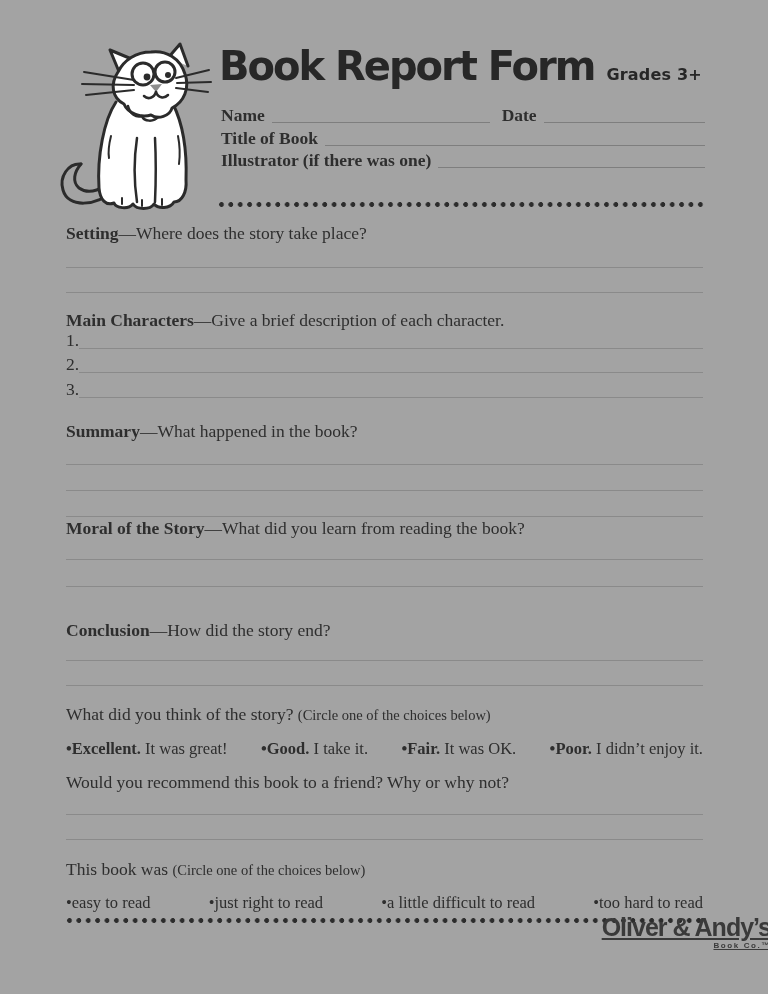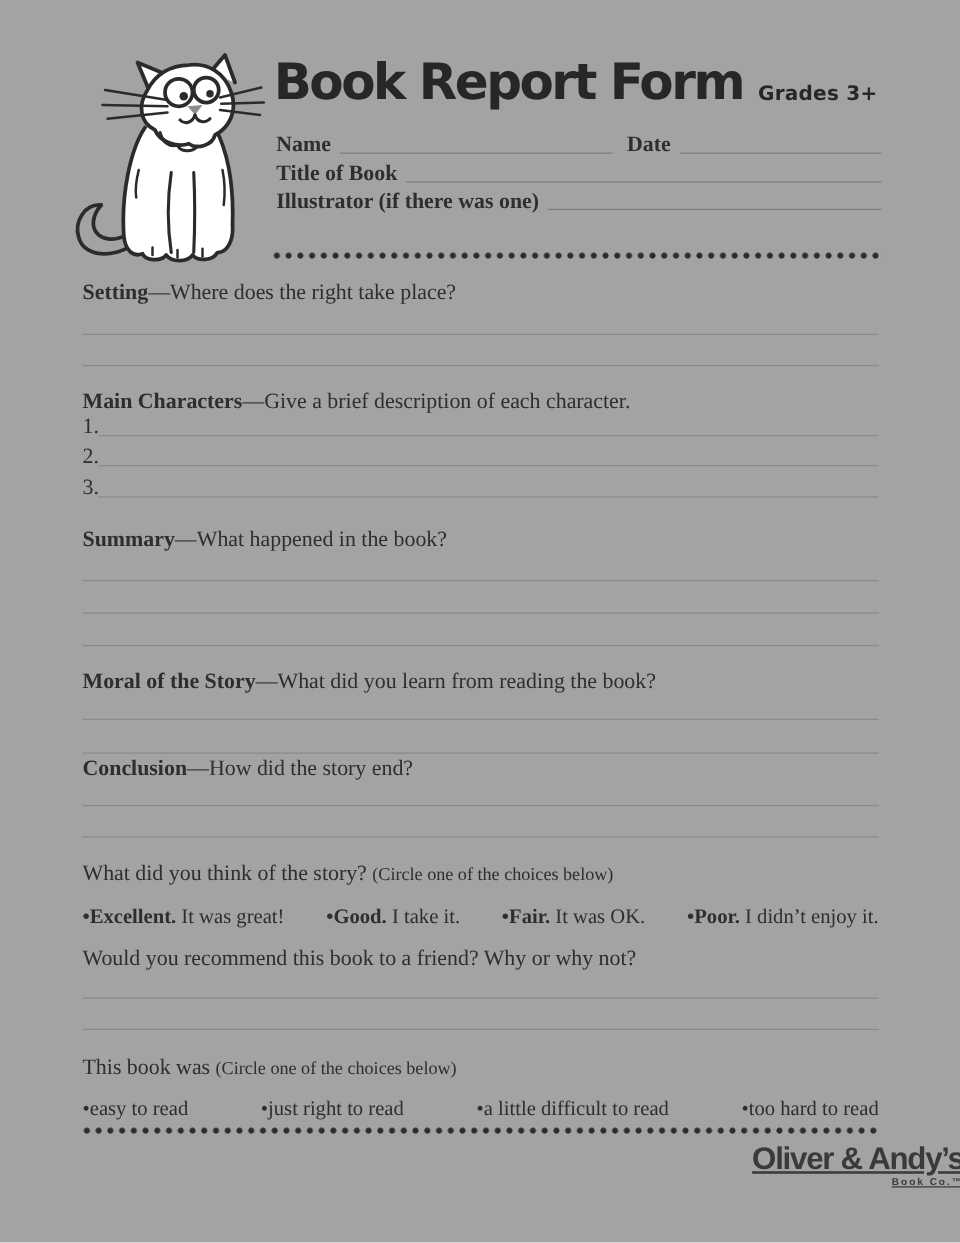--- a/index.html
+++ b/index.html
@@ -104,21 +104,21 @@
     <div class="hf-row">
       <span class="hf-label">Illustrator (if there was one)</span>
       <span class="hf-line grow-10"></span>
     </div>
   </div>
 
   <div class="dots-divider hdr-dots"></div>
 
   <div class="content">
 
-    <div class="sec-heading"><b>Setting</b><span>—Where does the right take place?</span></div>
+    <div class="sec-heading"><b>Setting</b><span>—Where does the story take place?</span></div>
     <div class="wline" style="height:23px"></div>
     <div class="wline" style="height:24px"></div>
 
     <div class="sec-heading" style="margin-top:16px"><b>Main Characters</b><span>—Give a brief description of each character.</span></div>
     <div class="numline" style="height:18px">
         <span class="num">1.</span>
         <span class="fill"></span>
       </div>
     <div class="numline" style="height:24px">
         <span class="num">2.</span>
@@ -127,25 +127,25 @@
     <div class="numline" style="height:25px">
         <span class="num">3.</span>
         <span class="fill"></span>
       </div>
 
     <div class="sec-heading" style="margin-top:22px"><b>Summary</b><span>—What happened in the book?</span></div>
     <div class="wline" style="height:22px"></div>
     <div class="wline" style="height:25px"></div>
     <div class="wline" style="height:25px"></div>
 
-    <div class="sec-heading" style="margin-top:16px"><b>Moral of the Story</b><span>—What did you learn from reading the book?</span></div>
+    <div class="sec-heading" style=""><b>Moral of the Story</b><span>—What did you learn from reading the book?</span></div>
     <div class="wline" style="height:20px"></div>
     <div class="wline" style="height:26px"></div>
 
-    <div class="sec-heading" style="margin-top:0"><b>Conclusion</b><span>—How did the story end?</span></div>
+    <div class="sec-heading" style="margin-top:32px"><b>Conclusion</b><span>—How did the story end?</span></div>
     <div class="wline" style="height:19px"></div>
     <div class="wline" style="height:24px"></div>
 
     <div class="question" style="margin-top:17px"><span>What did you think of the story?</span> <span class="hint">(Circle one of the choices below)</span></div>
     <div class="choices" style="margin-top:14px">
       <span class="choice"><span class="c-label">•Excellent.</span> <span>It was great!</span></span>
       <span class="choice"><span class="c-label">•Good.</span> <span>I take it.</span></span>
       <span class="choice"><span class="c-label">•Fair.</span> <span>It was OK.</span></span>
       <span class="choice"><span class="c-label">•Poor.</span> <span>I didn’t enjoy it.</span></span>
     </div>

